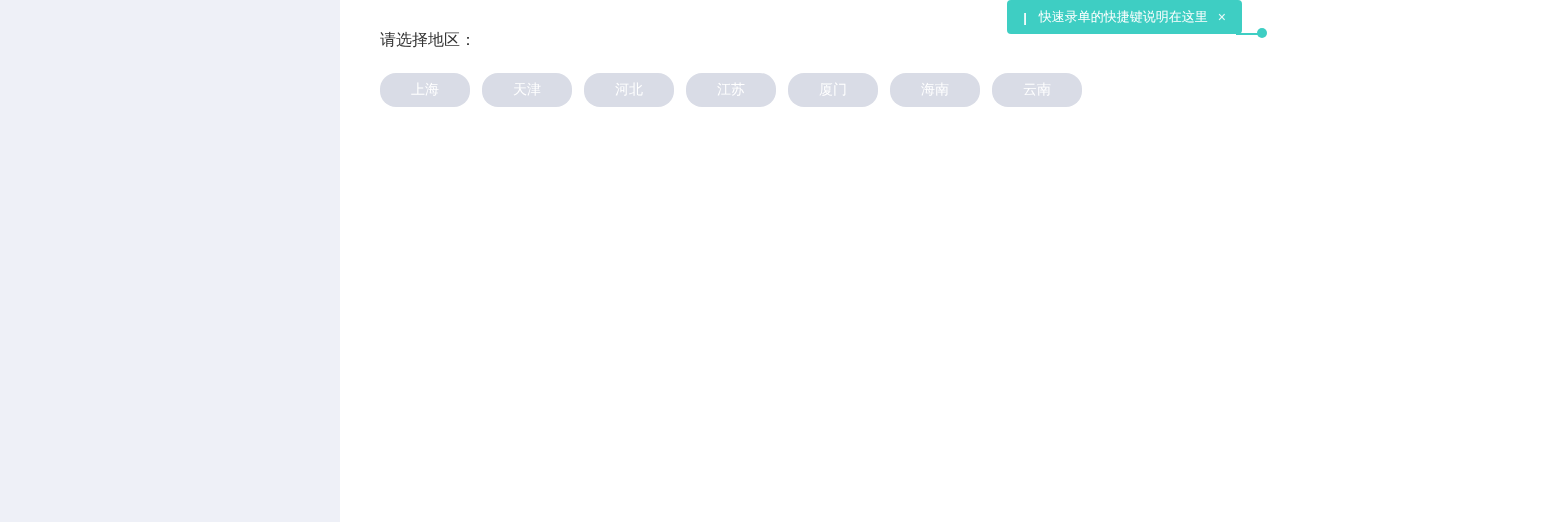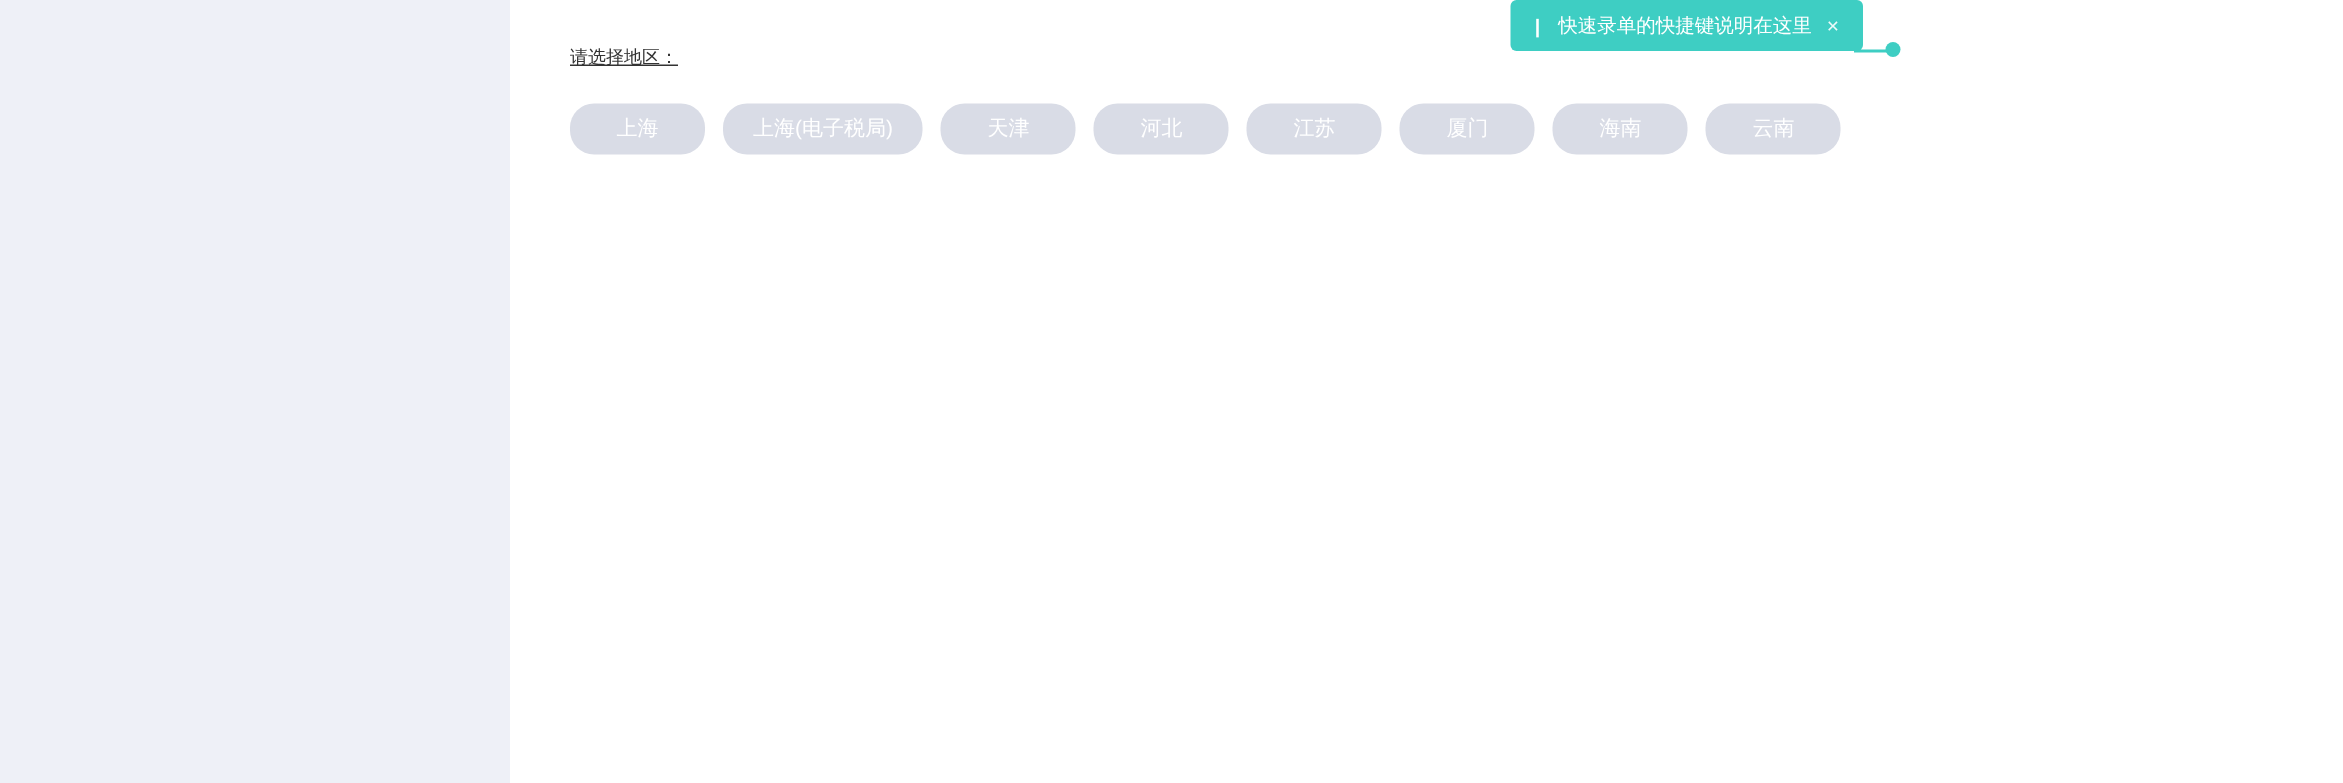--- a/index.html
+++ b/index.html
@@ -30,25 +30,24 @@
       position: absolute;
       left: 340px;
       top: 0;
       right: 0;
       bottom: 0;
       background: #ffffff;
       padding: 30px 40px;
     }
 
     .page-label {
-      font-size: 12px;
+      font-size: 16px;
       color: #333;
       margin-bottom: 22px;
       font-weight: 500;
-      text-decoration: underline;
     }
 
     .region-buttons {
       display: flex;
       flex-wrap: wrap;
       gap: 12px;
       row-gap: 14px;
     }
 
     .region-btn {
@@ -118,21 +117,20 @@
   </style>
 </head>
 <body>
 
 <div class="left-sidebar"></div>
 
 <div class="main-content">
   <div class="page-label">请选择地区：</div>
   <div class="region-buttons">
   <button class="region-btn">上海</button>
-      <button class="region-btn">上海(电子税局)</button>
       <button class="region-btn">天津</button>
       <button class="region-btn">河北</button>
       <button class="region-btn">江苏</button>
       <button class="region-btn">厦门</button>
       <button class="region-btn">海南</button>
       <button class="region-btn">云南</button>
     </div>
 </div>
 
 <div class="tooltip-bubble">

